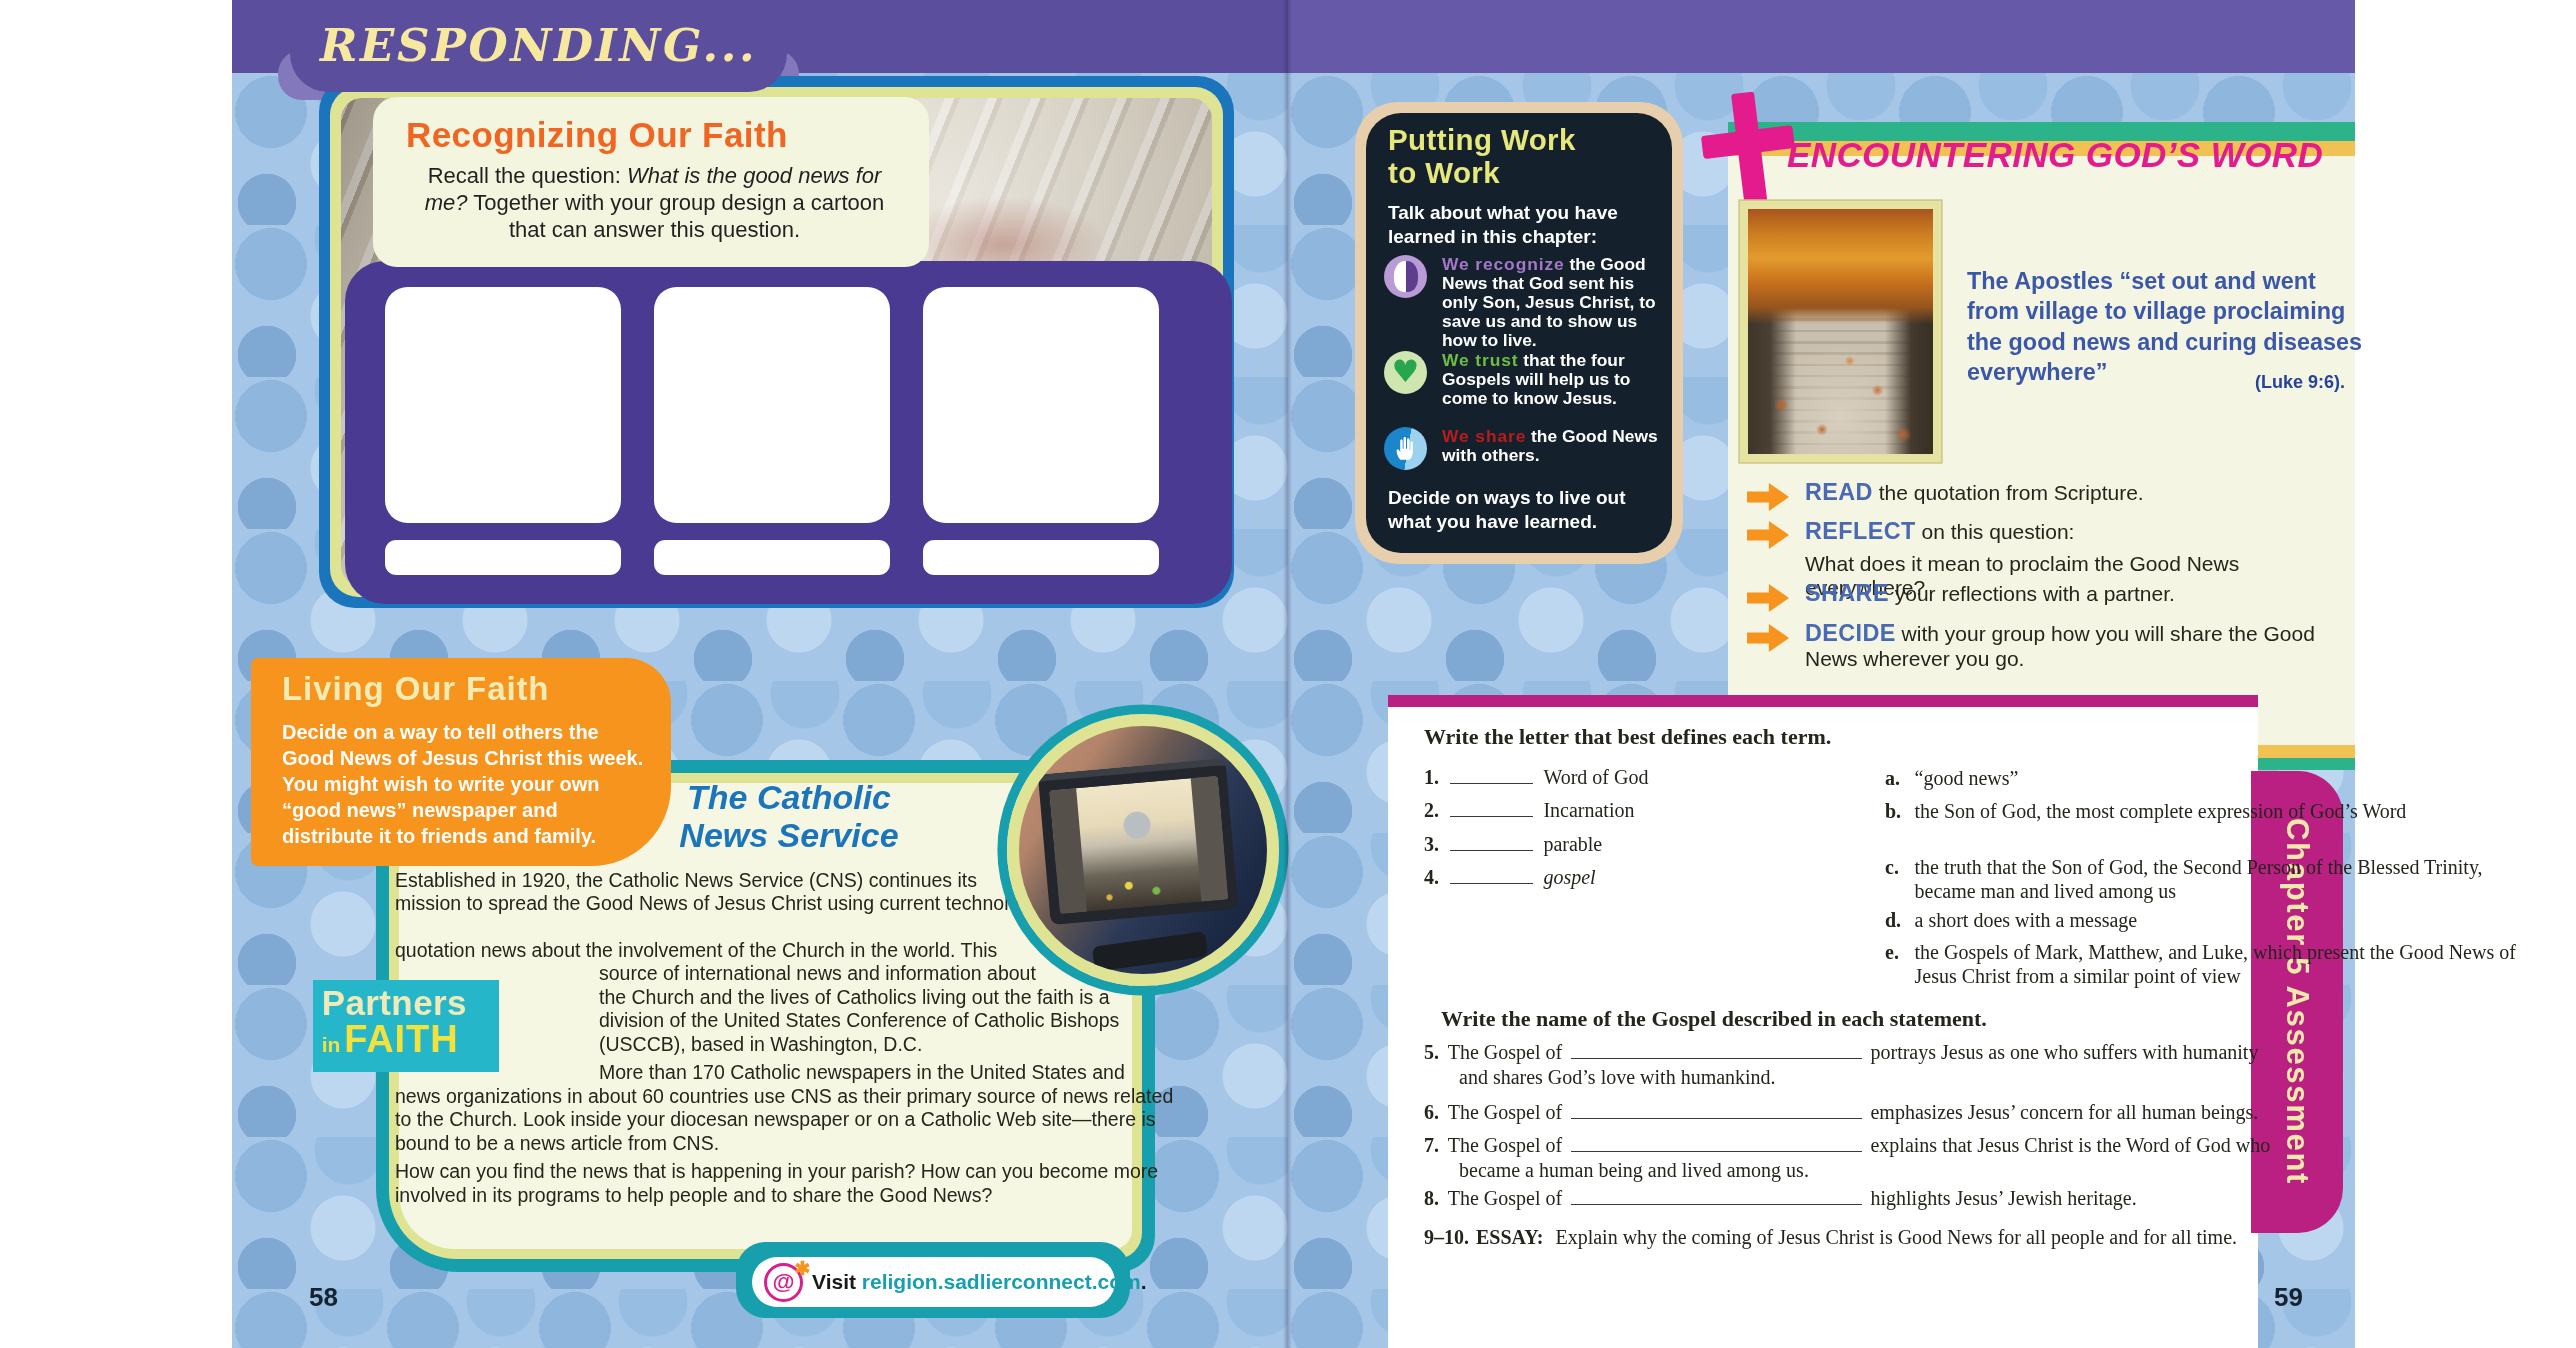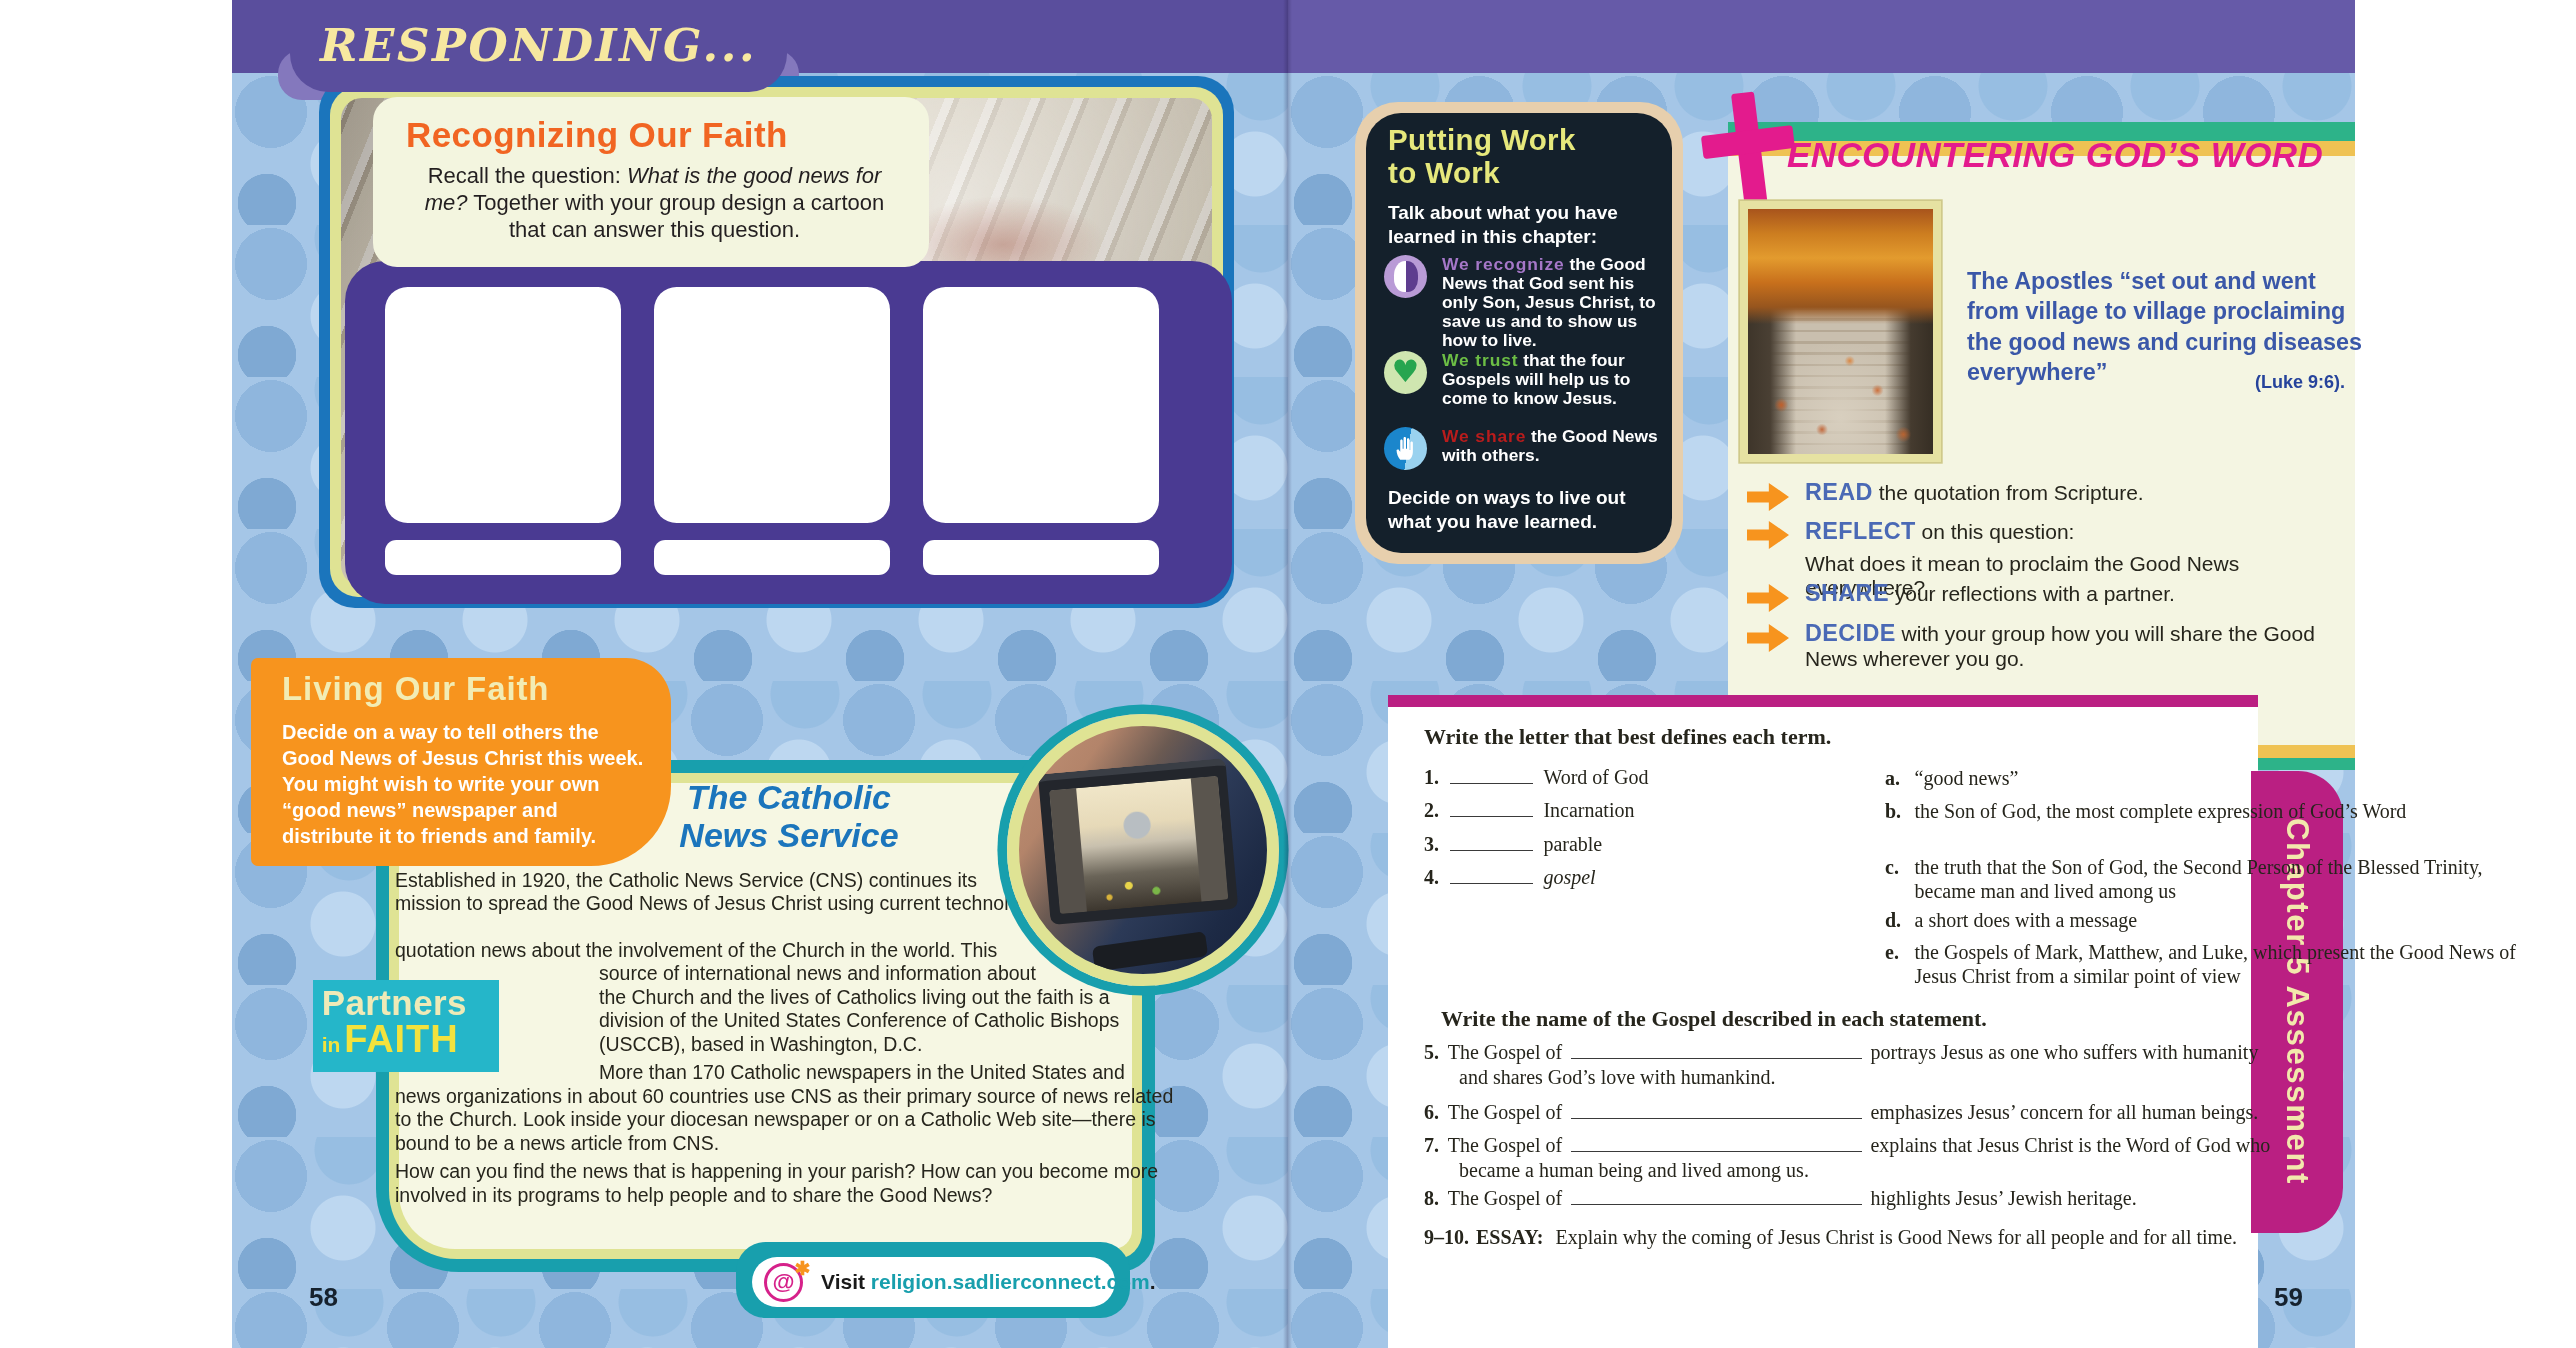--- a/index.html
+++ b/index.html
@@ -82,21 +82,21 @@
        linear-gradient(180deg,#f0e6c8 0%,#e6d9b8 32%,#c8c0ae 48%,#6a6458 72%,#3c362e 100%);}
   #cam-stand{position:absolute;left:30%;bottom:4%;width:46%;height:10%;background:#1a1d22;border-radius:7px;transform:rotate(-8deg);}
 
   
   #visit-tab{left:736px;top:1242px;width:394px;height:76px;background:#189fad;border-radius:29.5px;z-index:8;}
   #visit-pill{left:752px;top:1257px;width:363px;height:50px;background:#ffffff;border-radius:25px;z-index:9;
      display:flex;align-items:center;padding-left:12px;box-sizing:border-box;cursor:pointer;}
   #at-icon{width:33px;height:33px;border-radius:50%;border:3.5px solid #d6218a;color:#d6218a;font-weight:bold;
      font-size:22.6px;display:flex;align-items:center;justify-content:center;position:relative;flex:none;}
   #at-star{position:absolute;right:-10.4px;top:-8.7px;color:#f7941e;font-size:19px;}
-  #visit-text{margin-left:18px;font-size:21px;font-weight:bold;color:#1a1a1a;white-space:nowrap;}
+  #visit-text{margin-left:9px;font-size:21px;font-weight:bold;color:#1a1a1a;white-space:nowrap;}
   #visit-url{color:#189fad;}
 
   .pagenum{position:absolute;z-index:5;font-size:26px;font-weight:bold;color:#16222e;}
   #pn-58{left:309px;top:1282px;} #pn-59{left:2274px;top:1282px;}
 
   
   #put-box{left:1355px;top:102px;width:328px;height:462px;background:#e7cfad;border-radius:43px;z-index:5;}
   #put-inner{position:absolute;inset:11.3px;background:#14202b;border-radius:35px;}
   #put-title{left:1388px;top:123px;z-index:6;font-size:29.5px;line-height:33px;font-weight:bold;color:#e6e87c;letter-spacing:0.4px;}
   #put-intro{left:1388px;top:201px;width:271px;z-index:6;font-size:19px;line-height:24px;font-weight:bold;color:#ffffff;}

